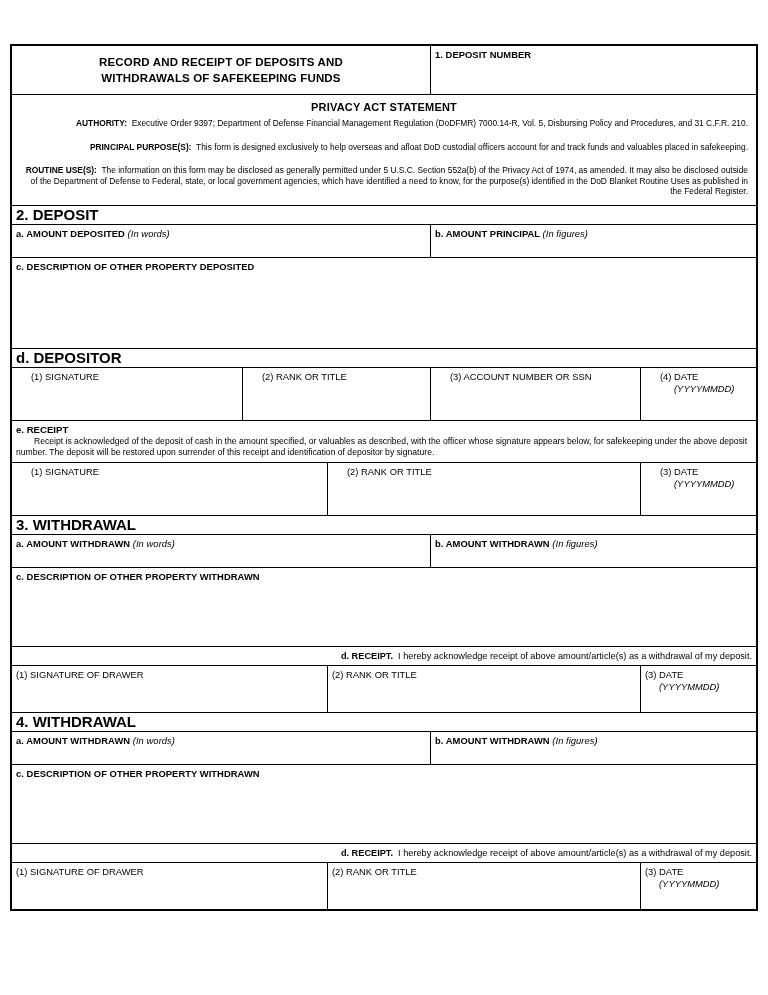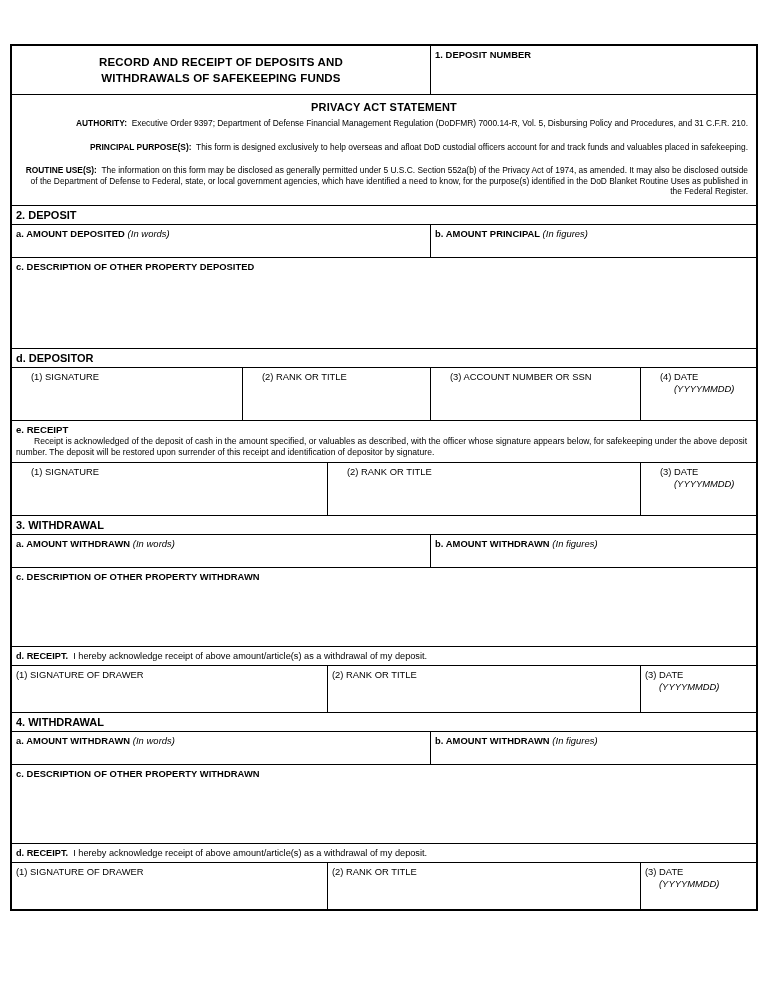--- a/index.html
+++ b/index.html
@@ -109,21 +109,21 @@
     font-size: 8.4px;
     line-height: 10.6px;
     text-align: right;
   }
   .privacy p:last-child { margin-bottom: 0; }
   .privacy b { font-weight: bold; }
 
   
   .secbar {
     padding: 3px 4px 3px 4px;
-    font-size: 11px;
+    font-size: 15px;
     font-weight: bold;
     line-height: 12px;
     border-bottom: 1px solid #000000;
   }
 
   
   .receipt-stmt {
     padding: 3px 6px 4px 4px;
     border-bottom: 1px solid #000000;
   }
@@ -135,20 +135,21 @@
   .receipt-stmt .rs-body {
     font-size: 8.6px;
     line-height: 11px;
     text-indent: 18px;
   }
   .receipt-ack {
     padding: 3px 4px 3px 4px;
     border-bottom: 1px solid #000000;
     font-size: 9.2px;
     line-height: 12px;
+    text-align: right;
   }
   .receipt-ack b { font-weight: bold; }
 
   
   .c-left-428 { width: 418px; }
   .c-rest { flex: 1; }
   .c-sig-240 { width: 230px; }
   .c-rank-428 { width: 188px; }
   .c-acct-638 { width: 210px; }
   .c-date { flex: 1; }

